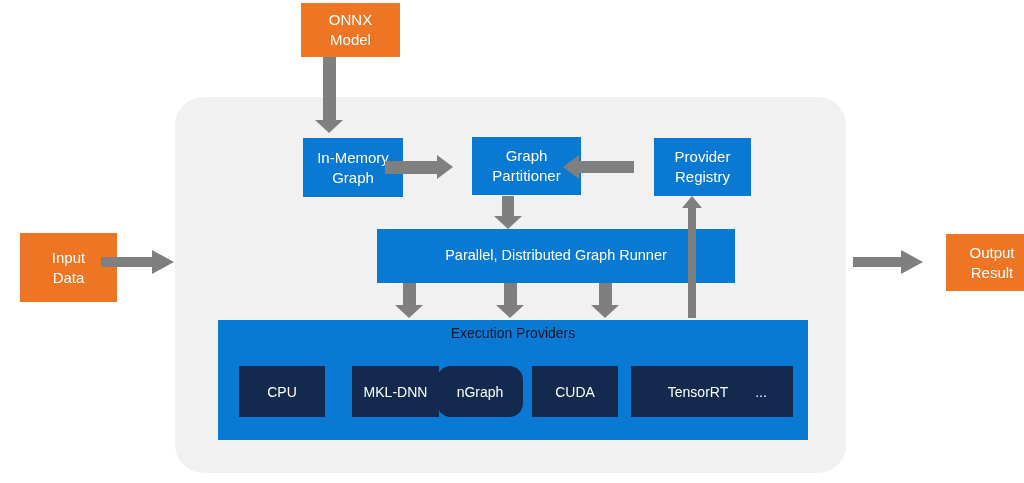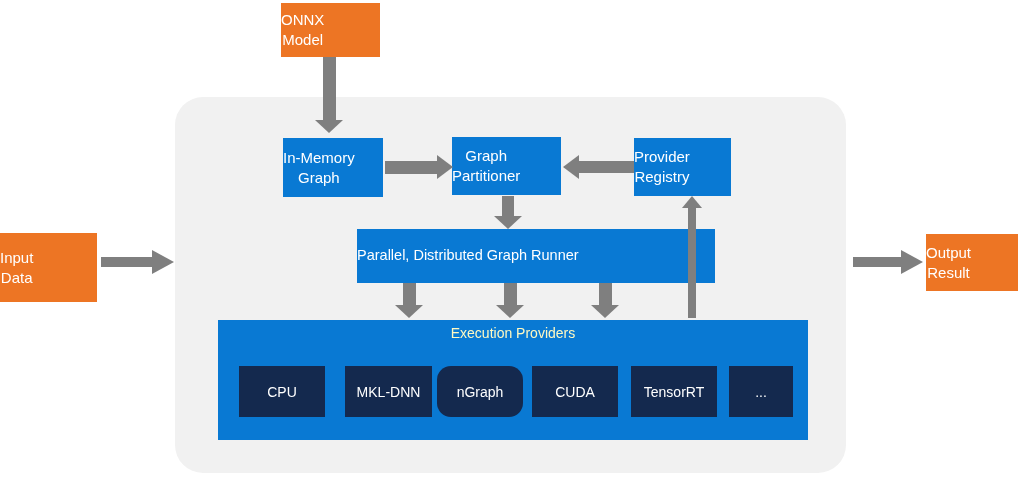--- a/index.html
+++ b/index.html
@@ -10,54 +10,55 @@
     font-family: "Liberation Sans", sans-serif;
     overflow: hidden;
   }
   .abs { position: absolute; }
   .container-bg {
     left: 175px; top: 97px; width: 671px; height: 376px;
     background: #F1F1F1;
     border-radius: 28px;
   }
   .node {
-    display: flex; align-items: center; justify-content: flex-start;
+    display: flex; align-items: center; justify-content: center;
     text-align: center;
     color: #ffffff;
     font-size: 15px;
     line-height: 1.32;
     white-space: pre-line;
+    margin-left: 20px;
   }
   .orange { background: #ED7524; }
   .blue   { background: #0979D3; }
   .navy   { background: #14294E; font-size: 14px; }
 
   .onnx-model      { left: 281px; top: 3px;   width: 99px;  height: 54px; }
   .input-data      { left: 0px;   top: 233px; width: 97px;  height: 69px; }
   .output-result   { left: 926px; top: 234px; width: 92px;  height: 57px; }
   .in-memory-graph { left: 283px; top: 138px; width: 100px; height: 59px; }
   .graph-partitioner { left: 452px; top: 137px; width: 109px; height: 58px; }
   .provider-registry { left: 634px; top: 138px; width: 97px; height: 58px; }
   .graph-runner    { left: 357px; top: 229px; width: 358px; height: 54px; font-size: 14.5px; }
 
   .execution-providers { left: 218px; top: 320px; width: 590px; height: 120px; background: #0979D3; }
   .ep-title {
     position: absolute; left: 0; top: 5px; width: 100%;
-    text-align: center; color: #fef9c3; font-size: 14px;
+    text-align: center; color: #0f172a; font-size: 14px;
   }
   .ep-item {
     position: absolute; top: 46px; height: 51px;
     display: flex; align-items: center; justify-content: center;
     color: #ffffff;
   }
   .ep-0 { left: 21px;  width: 86px; justify-content: center; }
-  .ep-1 { left: 127px; width: 87px; }
+  .ep-1 { left: 134px; width: 87px; }
   .ep-2 { left: 219px; width: 86px; border-radius: 14px; }
   .ep-3 { left: 314px; width: 86px; }
-  .ep-4 { left: 413px; width: 86px; }
+  .ep-4 { left: 413px; width: 86px; padding-left: 24px; }
   .ep-5 { left: 511px; width: 64px; }
 
   .shaft { position: absolute; background: #7F7F7F; }
   .head  { position: absolute; width: 0; height: 0; }
   .head-down  { border-left: 14px solid transparent; border-right: 14px solid transparent; border-top: 13px solid #7F7F7F; }
   .head-right { border-top: 12px solid transparent; border-bottom: 12px solid transparent; border-left: 16px solid #7F7F7F; }
   .head-left  { border-top: 12px solid transparent; border-bottom: 12px solid transparent; border-right: 16px solid #7F7F7F; }
   .head-up    { border-left: 10px solid transparent; border-right: 10px solid transparent; border-bottom: 12px solid #7F7F7F; }
   .head-right-big { border-top: 12px solid transparent; border-bottom: 12px solid transparent; border-left: 22px solid #7F7F7F; }
 </style>

